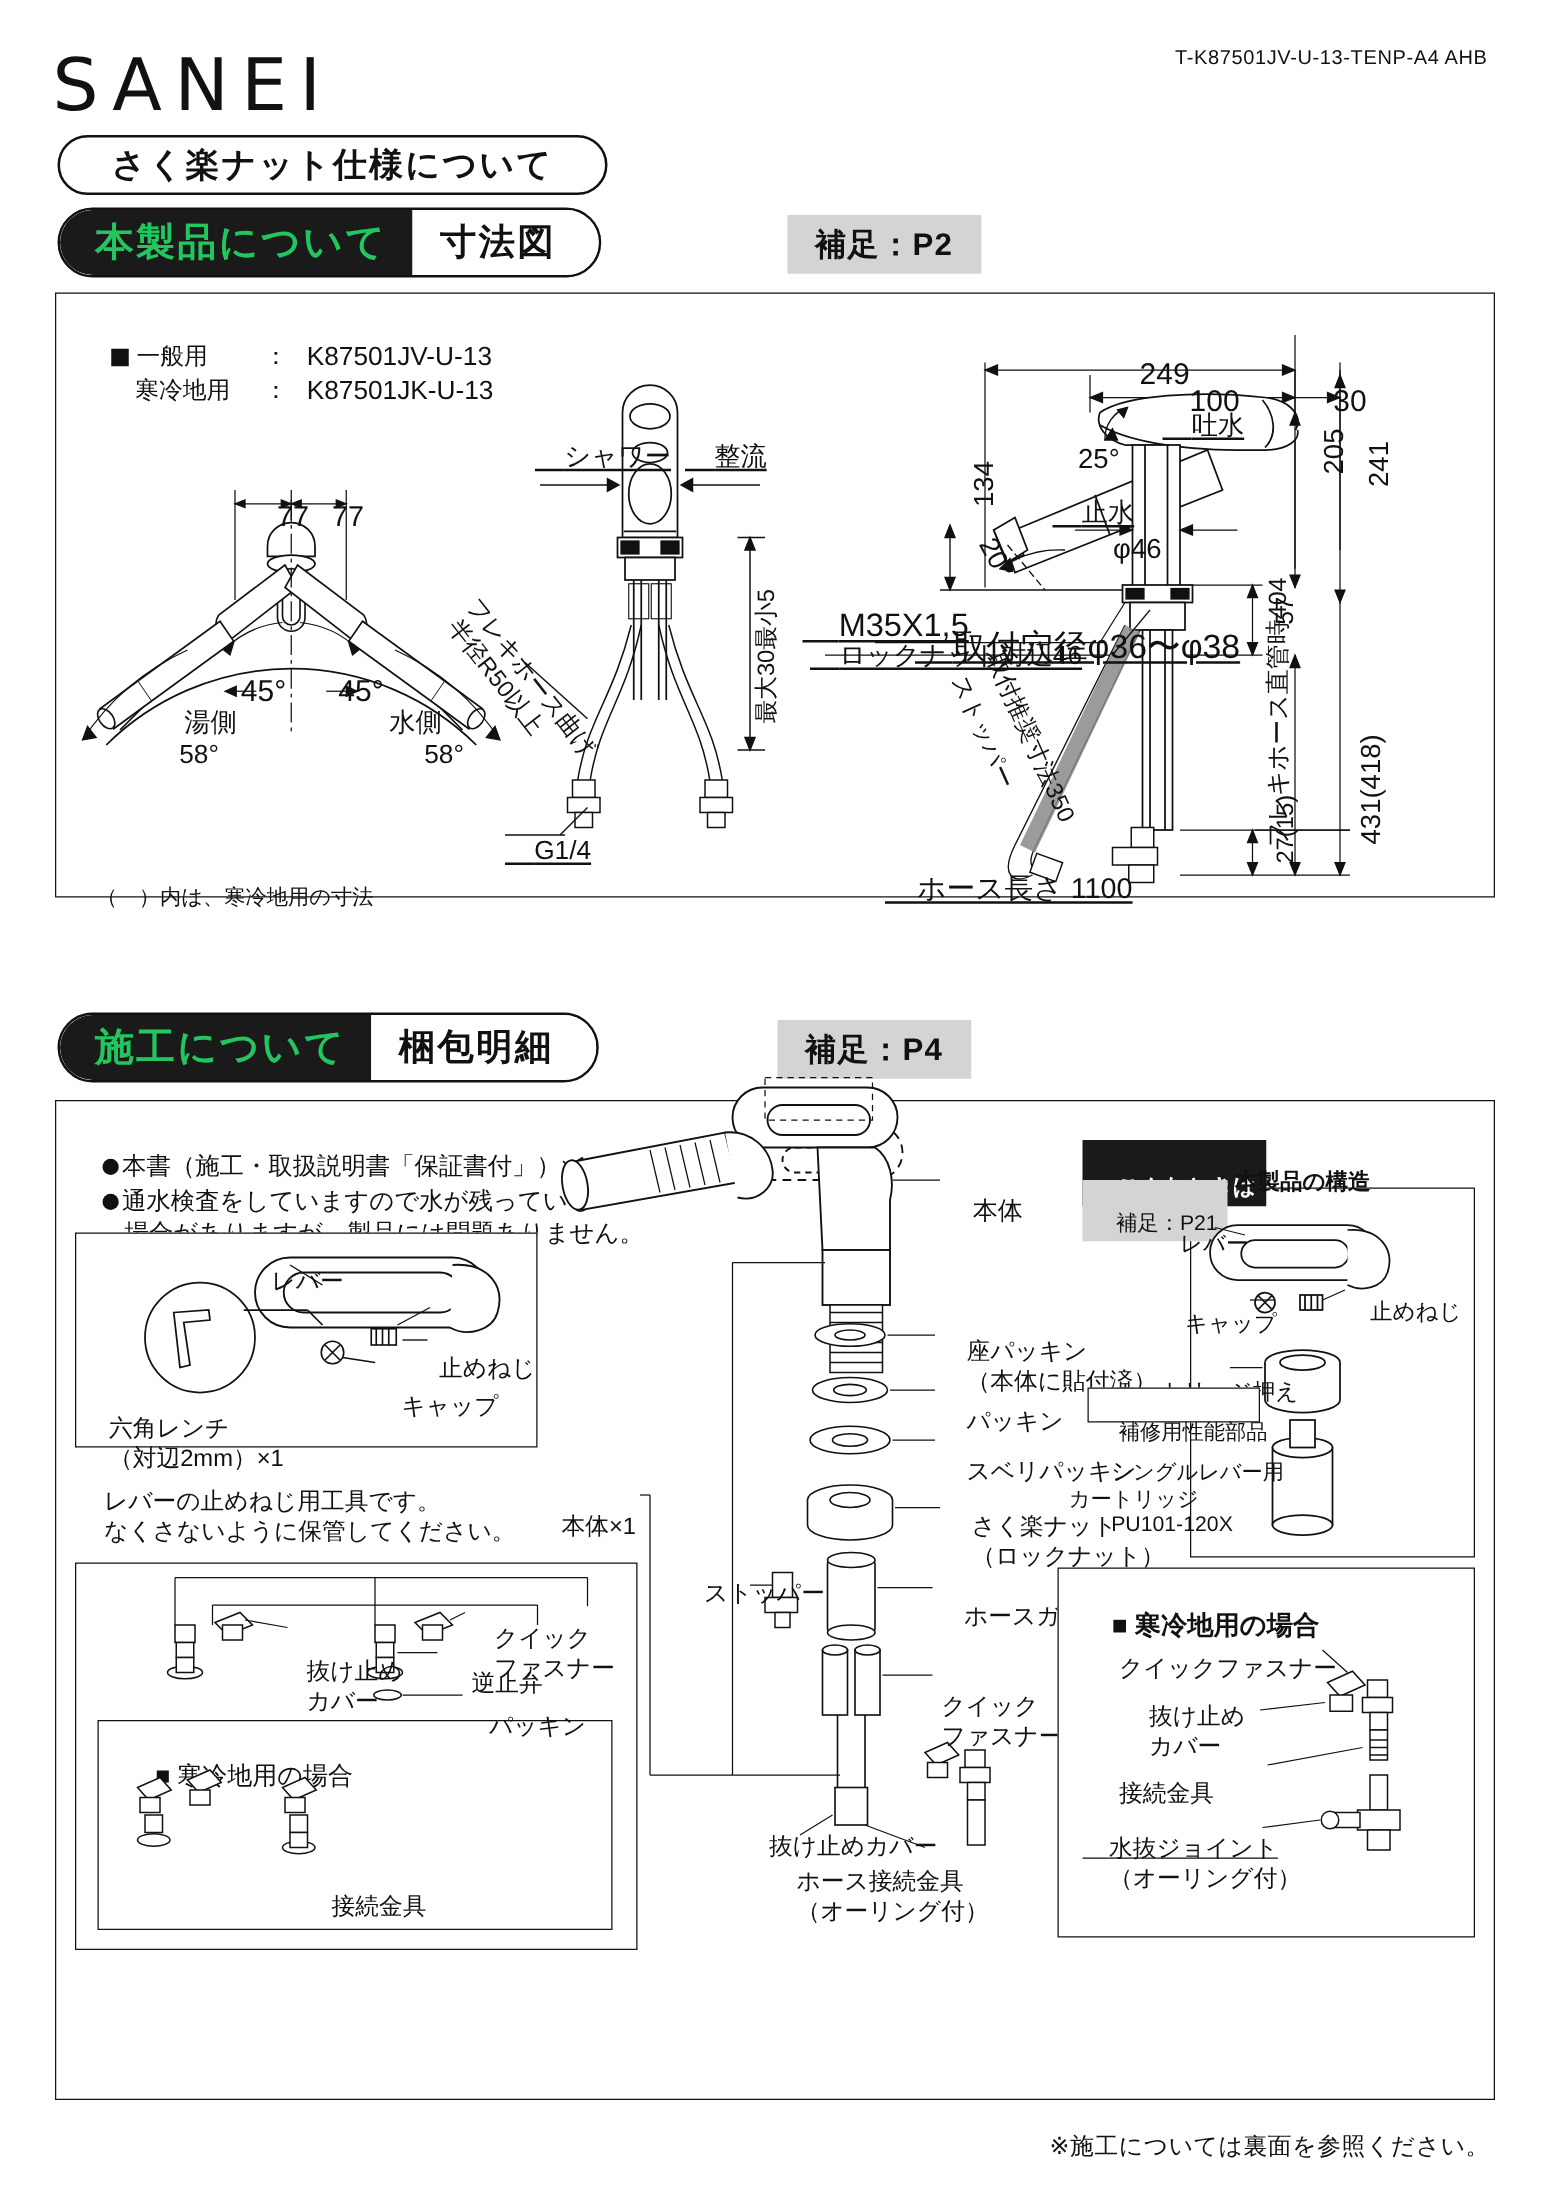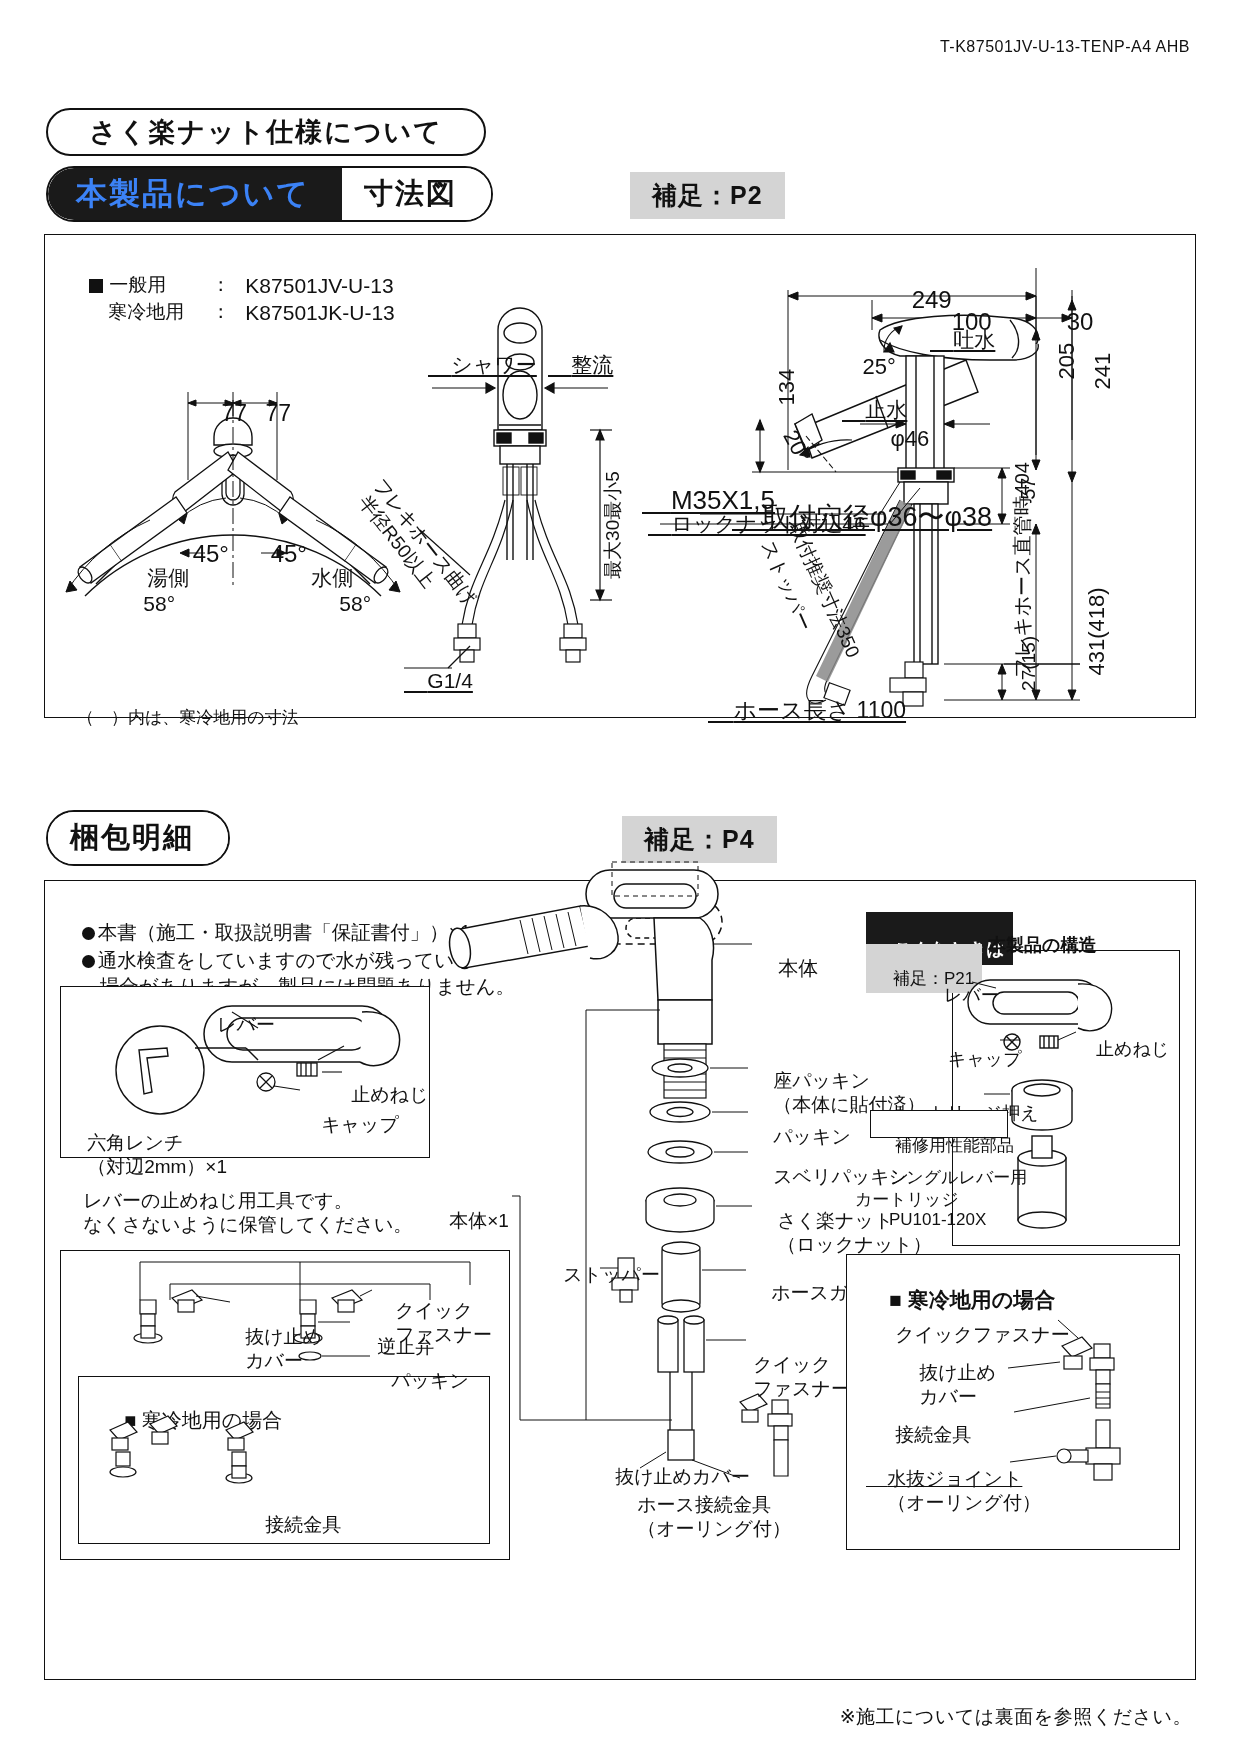--- a/index.html
+++ b/index.html
@@ -35,23 +35,23 @@
     display:flex; align-items:center; justify-content:center;
     font-size:27px; font-weight:700; letter-spacing:2px;
   }
   .sec-head { position:absolute; display:flex; align-items:stretch; }
   .sec-pill {
     border:2.5px solid #111; border-radius:38px;
     background:#fff; display:flex; align-items:stretch; overflow:hidden;
     height:56px;
   }
   .sec-black {
-    background:#1a1a1a; color:#3b82f6;
+    background:#1a1a1a; color:#22c55e;
     display:flex; align-items:center;
-    padding:0 32px 0 28px;
+    padding:0 20px 0 28px;
     font-size:31px; font-weight:700; letter-spacing:2px;
     border-radius:36px 0 0 36px;
   }
   .sec-white {
     background:#fff; color:#111;
     display:flex; align-items:center;
     padding:0 34px 0 22px;
     font-size:29px; font-weight:700; letter-spacing:2px;
   }
   .supp {
@@ -83,20 +83,21 @@
   .footer {
     position:absolute; right:46px; bottom:22px;
     font-size:19px; letter-spacing:.5px;
   }
 </style>
 </head>
 <body>
 
 <div class="page">
 
+  <div class="logo">SANEI</div>
   <div class="doccode">T-K87501JV-U-13-TENP-A4  AHB</div>
 
   <div class="pill-outline" style="left:46px; top:108px; width:440px; height:48px;">
     <span>さく楽ナット仕様について</span>
   </div>
 
   <div class="sec-head" style="left:46px; top:166px;">
     <div class="sec-pill">
       <div class="sec-black">本製品について</div>
       <div class="sec-white">寸法図</div>
@@ -454,20 +455,21 @@
   <div class="t num rot90" style="left:996px; top:712px; font-size:19px;">
     <span>27(15)</span></div>
   <div class="t jp u" style="left:708px; top:668px; font-size:23px;">
     <span>ホース長さ 1100</span></div>
 
   <div class="t jp" style="left:58px; top:686px; font-size:17px;">
     <span>（　）内は、寒冷地用の寸法</span></div>
 
   <div class="sec-head" style="left:46px; top:810px;">
     <div class="sec-pill">
+      <div class="sec-black">施工について</div>
       <div class="sec-white">梱包明細</div>
     </div>
   </div>
   <div class="supp" style="left:622px; top:816px;">
     <span>補足：P4</span>
   </div>
 
   <div class="box" style="left:44px; top:880px; width:1152px; height:800px;"></div>
 
   <div class="t jp" style="left:60px; top:896px; font-size:19.5px;">

